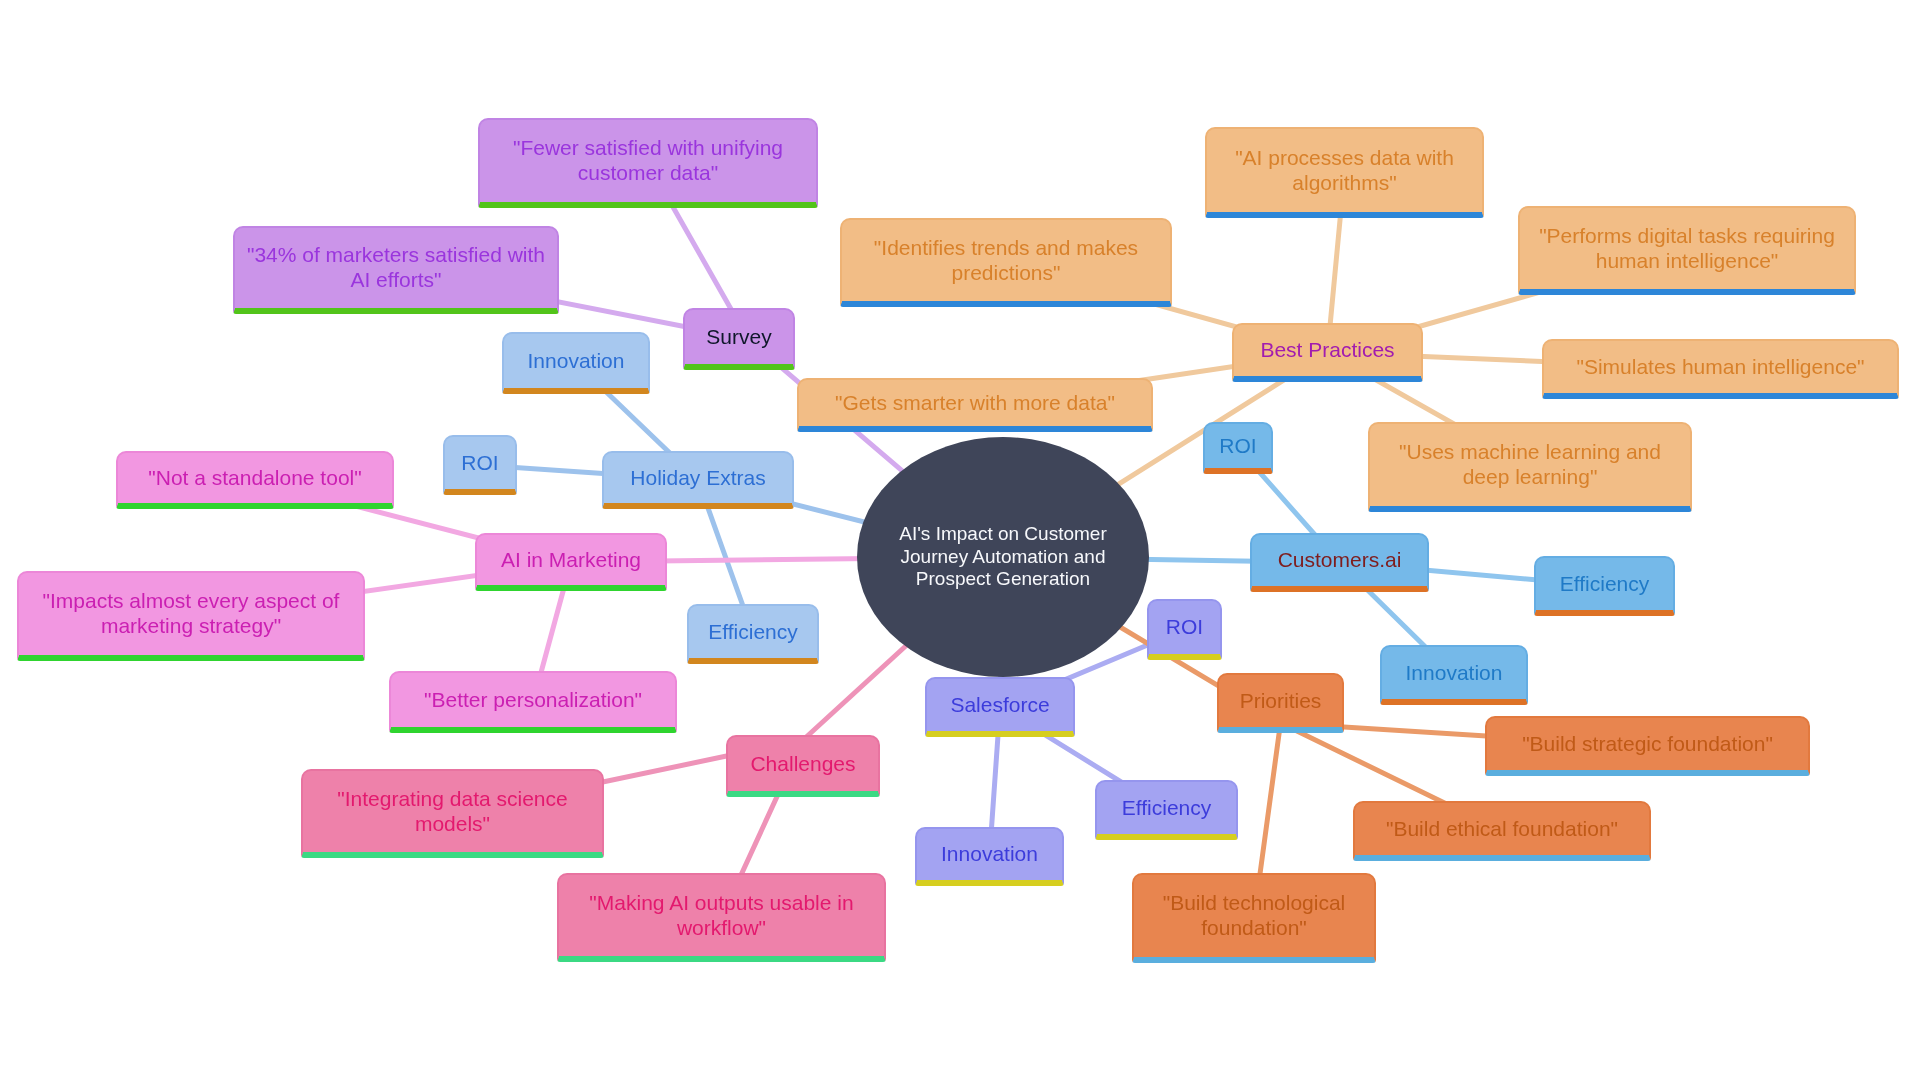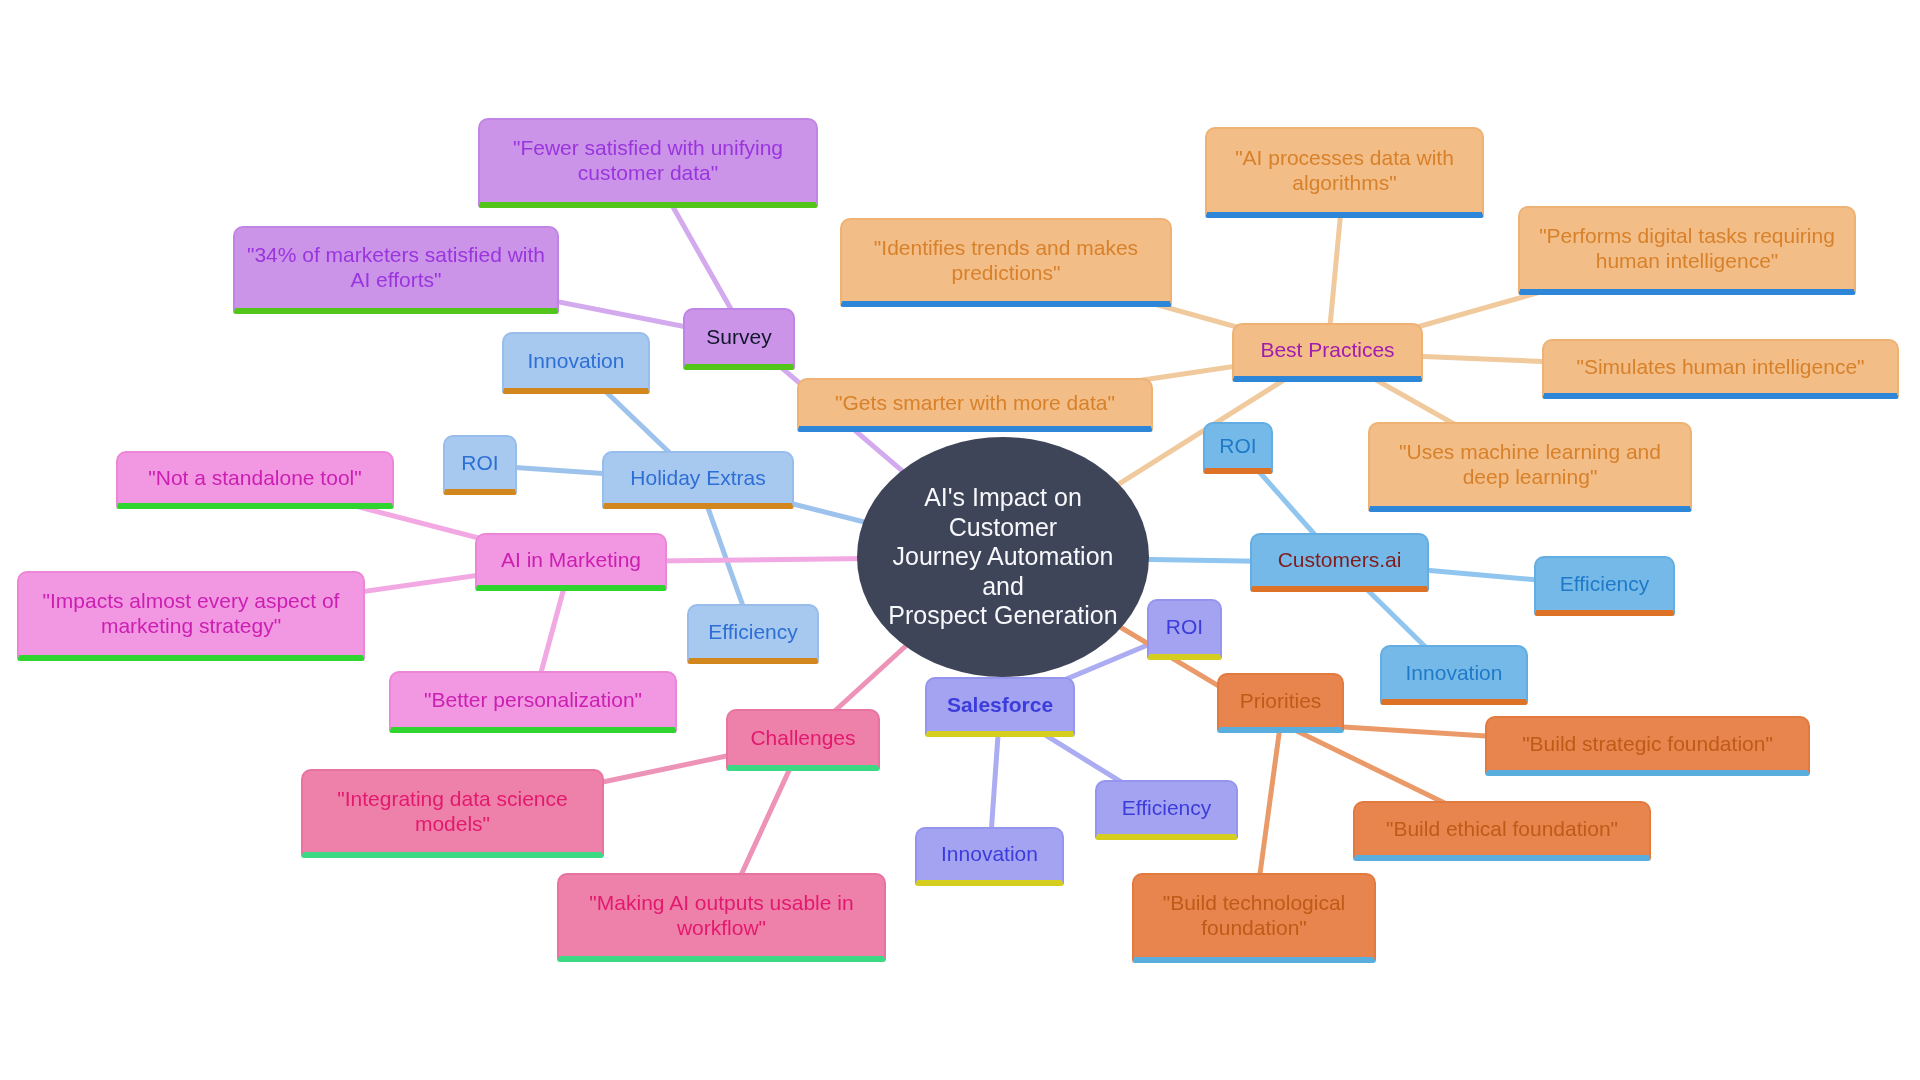--- a/index.html
+++ b/index.html
@@ -10,21 +10,21 @@
   #edges{position:absolute;left:0;top:0;width:1920px;height:1080px;}
   .node{
     position:absolute;box-sizing:border-box;
     display:flex;align-items:center;justify-content:center;
     text-align:center;font-size:21px;line-height:1.18;
     border-radius:10px 10px 3px 3px;
     padding:4px 10px;cursor:pointer;
   }
   .node.center{
     border-radius:50%;white-space:pre-line;
-    font-size:25px;padding:0 16px;border:none;
+    font-size:19px;padding:0 16px;border:none;
   }
 </style>
 </head>
 <body>
 
 <div id="stage">
     <svg id="edges" viewBox="0 0 1920 1080">
       <line x1="748" y1="339" x2="648" y2="163" stroke="#d4aaee" stroke-width="5" stroke-linecap="round"></line>
       <line x1="748" y1="339" x2="396" y2="270" stroke="#d4aaee" stroke-width="5" stroke-linecap="round"></line>
       <line x1="748" y1="339" x2="1003" y2="557" stroke="#d4aaee" stroke-width="5" stroke-linecap="round"></line>
@@ -88,30 +88,30 @@
     </div>
     <div class="node" style="left: 116px; top: 451px; width: 278px; height: 58px; background: rgb(242, 151, 225); color: rgb(203, 31, 178); border-width: 2px 2px 6px; border-style: solid; border-color: rgb(236, 135, 216) rgb(236, 135, 216) rgb(47, 212, 47); border-image: initial;">
       <span>"Not a standalone tool"</span>
     </div>
     <div class="node" style="left: 17px; top: 571px; width: 348px; height: 90px; background: rgb(242, 151, 225); color: rgb(203, 31, 178); border-width: 2px 2px 6px; border-style: solid; border-color: rgb(236, 135, 216) rgb(236, 135, 216) rgb(47, 212, 47); border-image: initial;">
       <span>"Impacts almost every aspect of marketing strategy"</span>
     </div>
     <div class="node" style="left: 389px; top: 671px; width: 288px; height: 62px; background: rgb(242, 151, 225); color: rgb(203, 31, 178); border-width: 2px 2px 6px; border-style: solid; border-color: rgb(236, 135, 216) rgb(236, 135, 216) rgb(47, 212, 47); border-image: initial;">
       <span>"Better personalization"</span>
     </div>
-    <div class="node" style="left: 726px; top: 709px; width: 154px; height: 62px; background: rgb(238, 129, 170); color: rgb(227, 25, 110); border-width: 2px 2px 6px; border-style: solid; border-color: rgb(232, 115, 160) rgb(232, 115, 160) rgb(59, 217, 131); border-image: initial;">
+    <div class="node" style="left: 726px; top: 735px; width: 154px; height: 62px; background: rgb(238, 129, 170); color: rgb(227, 25, 110); border-width: 2px 2px 6px; border-style: solid; border-color: rgb(232, 115, 160) rgb(232, 115, 160) rgb(59, 217, 131); border-image: initial;">
       <span>Challenges</span>
     </div>
     <div class="node" style="left: 301px; top: 769px; width: 303px; height: 89px; background: rgb(238, 129, 170); color: rgb(227, 25, 110); border-width: 2px 2px 6px; border-style: solid; border-color: rgb(232, 115, 160) rgb(232, 115, 160) rgb(59, 217, 131); border-image: initial;">
       <span>"Integrating data science models"</span>
     </div>
     <div class="node" style="left: 557px; top: 873px; width: 329px; height: 89px; background: rgb(238, 129, 170); color: rgb(227, 25, 110); border-width: 2px 2px 6px; border-style: solid; border-color: rgb(232, 115, 160) rgb(232, 115, 160) rgb(59, 217, 131); border-image: initial;">
       <span>"Making AI outputs usable in workflow"</span>
     </div>
-    <div class="node" style="left: 925px; top: 677px; width: 150px; height: 60px; background: rgb(163, 163, 242); color: rgb(60, 60, 219); border-width: 2px 2px 6px; border-style: solid; border-color: rgb(149, 149, 238) rgb(149, 149, 238) rgb(214, 206, 31); border-image: initial; font-weight: bold;">
+    <div class="node" style="left: 925px; top: 677px; width: 150px; height: 60px; background: rgb(163, 163, 242); color: rgb(60, 60, 219); border-width: 2px 2px 6px; border-style: solid; border-color: rgb(149, 149, 238) rgb(149, 149, 238) rgb(214, 206, 31); border-image: initial;">
       <span>Salesforce</span>
     </div>
     <div class="node" style="left: 1147px; top: 599px; width: 75px; height: 61px; background: rgb(163, 163, 242); color: rgb(60, 60, 219); border-width: 2px 2px 6px; border-style: solid; border-color: rgb(149, 149, 238) rgb(149, 149, 238) rgb(214, 206, 31); border-image: initial;">
       <span>ROI</span>
     </div>
     <div class="node" style="left: 1095px; top: 780px; width: 143px; height: 60px; background: rgb(163, 163, 242); color: rgb(60, 60, 219); border-width: 2px 2px 6px; border-style: solid; border-color: rgb(149, 149, 238) rgb(149, 149, 238) rgb(214, 206, 31); border-image: initial;">
       <span>Efficiency</span>
     </div>
     <div class="node" style="left: 915px; top: 827px; width: 149px; height: 59px; background: rgb(163, 163, 242); color: rgb(60, 60, 219); border-width: 2px 2px 6px; border-style: solid; border-color: rgb(149, 149, 238) rgb(149, 149, 238) rgb(214, 206, 31); border-image: initial;">
       <span>Innovation</span>

